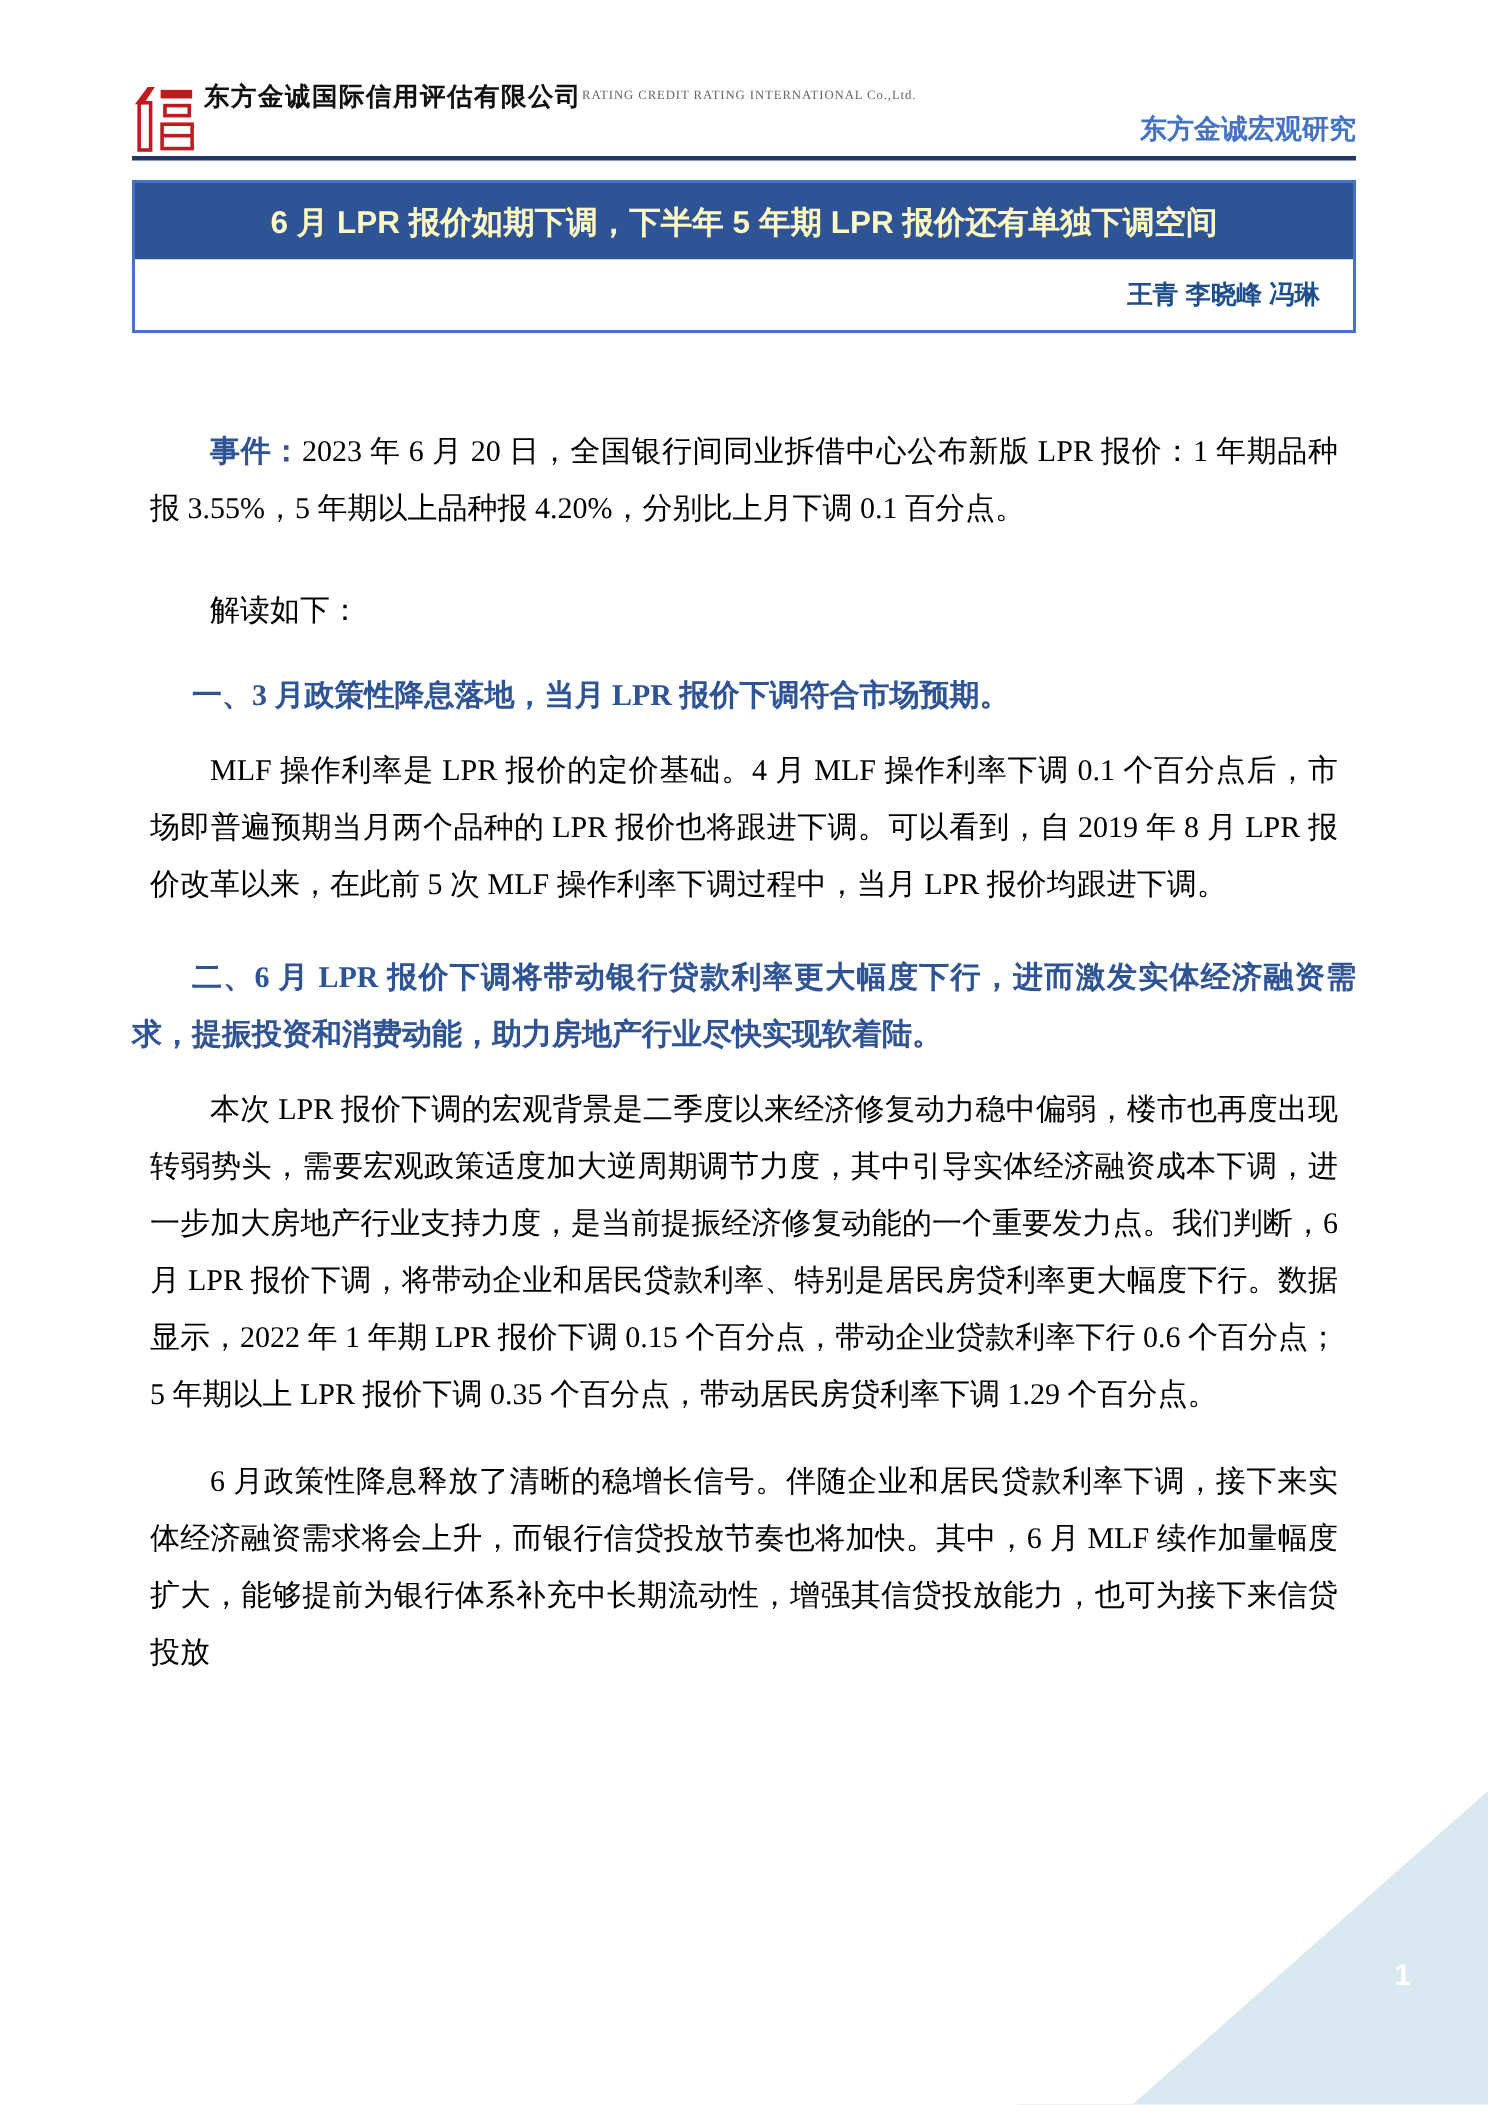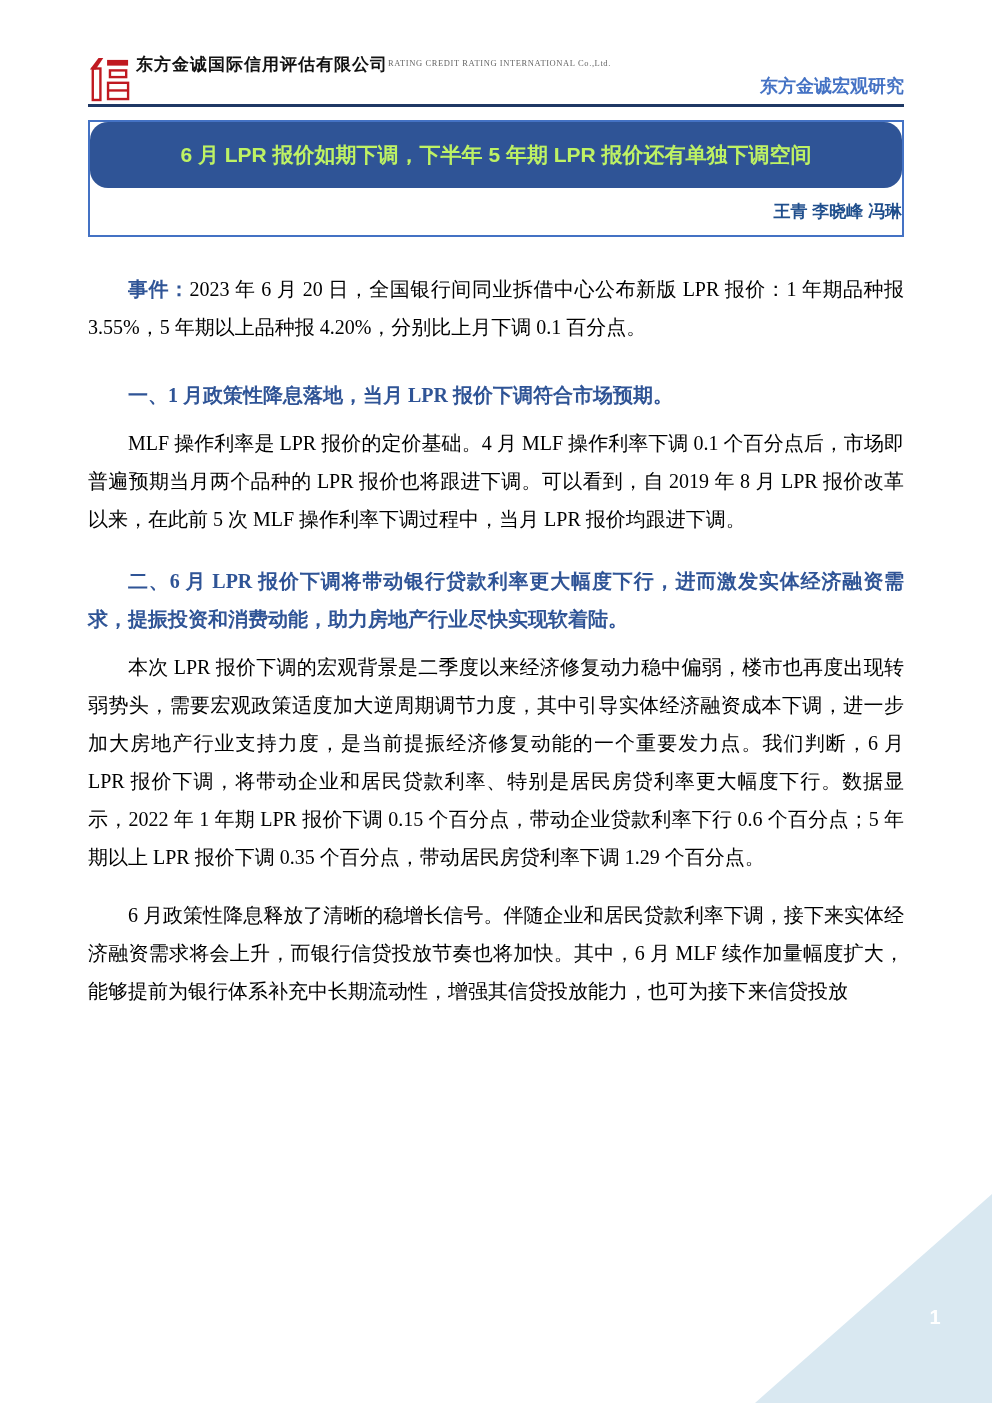--- a/index.html
+++ b/index.html
@@ -33,39 +33,39 @@
   .hdr-rule{
     position:absolute; left:88px; right:88px; top:104px;
     border-top:3px solid var(--rule-dark,#1F3864);
   }
   
   .title-box{
     position:absolute; left:88px; right:88px; top:120px;
     border:2px solid var(--border-blue,#4472C4);
   }
   .title-bar{
-    height:66px; background:var(--accent-blue,#2F5496);
+    height:51px; background:var(--accent-blue,#2F5496);
     display:flex; align-items:center; justify-content:center;
-    color:#bef264; font-weight:bold; font-size:21px;
+    color:#fef9c3; font-weight:bold; font-size:21px;
     font-family:"Liberation Sans","DejaVu Sans",sans-serif;
-    border-radius:18px;
   }
   .authors-bar{
     height:47px; background:#fff;
     display:flex; align-items:center; justify-content:flex-end;
+    padding-right:22px;
     color:var(--authors-blue,#1F4E8C); font-weight:bold; font-size:17px;
     font-family:"Liberation Sans","DejaVu Sans",sans-serif;
   }
   
   .article{
     position:absolute; left:88px; right:88px; top:238px;
     padding-top:32px;
     font-size:20px; line-height:38px; text-align:justify;
   }
-  .para{margin:0; text-indent:2em;}
+  .para{margin:12px; text-indent:2em;}
   .para.event{margin-bottom:30px;}
   .event-label{font-weight:bold; color:var(--accent-blue,#2F5496);}
   .para.intro{margin-bottom:0;}
   .sec-heading{
     margin:19px 0 10px 0; text-indent:2em;
     font-size:20px; line-height:38px; font-weight:bold;
     color:var(--accent-blue,#2F5496);
   }
   .sec-heading.second{margin-top:24px;}
   .para.spaced{margin-top:20px;}
@@ -112,22 +112,23 @@
   <div class="title-box">
     <div class="title-bar">6 月 LPR 报价如期下调，下半年 5 年期 LPR 报价还有单独下调空间</div>
     <div class="authors-bar">
       <span>王青  李晓峰  冯琳</span>
     </div>
   </div>
 
   <div class="article">
     <p class="para event"><span class="event-label">事件：</span><span>2023 年 6 月 20 日，全国银行间同业拆借中心公布新版 LPR 报价：1 年期品种报 3.55%，5 年期以上品种报 4.20%，分别比上月下调 0.1 百分点。</span></p>
 
+    <p class="para intro">解读如下：</p>
 
-    <h2 class="sec-heading">一、1 月政策性降息落地，当月 LPR 报价下调符合市场预期。</h2>
+    <h2 class="sec-heading">一、3 月政策性降息落地，当月 LPR 报价下调符合市场预期。</h2>
     <p class="para">MLF 操作利率是 LPR 报价的定价基础。4 月 MLF 操作利率下调 0.1 个百分点后，市场即普遍预期当月两个品种的 LPR 报价也将跟进下调。可以看到，自 2019 年 8 月 LPR 报价改革以来，在此前 5 次 MLF 操作利率下调过程中，当月 LPR 报价均跟进下调。</p>
 
     <h2 class="sec-heading second">二、6 月 LPR 报价下调将带动银行贷款利率更大幅度下行，进而激发实体经济融资需求，提振投资和消费动能，助力房地产行业尽快实现软着陆。</h2>
     <p class="para">本次 LPR 报价下调的宏观背景是二季度以来经济修复动力稳中偏弱，楼市也再度出现转弱势头，需要宏观政策适度加大逆周期调节力度，其中引导实体经济融资成本下调，进一步加大房地产行业支持力度，是当前提振经济修复动能的一个重要发力点。我们判断，6 月 LPR 报价下调，将带动企业和居民贷款利率、特别是居民房贷利率更大幅度下行。数据显示，2022 年 1 年期 LPR 报价下调 0.15 个百分点，带动企业贷款利率下行 0.6 个百分点；5 年期以上 LPR 报价下调 0.35 个百分点，带动居民房贷利率下调 1.29 个百分点。</p>
     <p class="para spaced">6 月政策性降息释放了清晰的稳增长信号。伴随企业和居民贷款利率下调，接下来实体经济融资需求将会上升，而银行信贷投放节奏也将加快。其中，6 月 MLF 续作加量幅度扩大，能够提前为银行体系补充中长期流动性，增强其信贷投放能力，也可为接下来信贷投放</p>
   </div>
 
   <div class="corner-triangle"></div>
   <div class="page-number">1</div>
 

